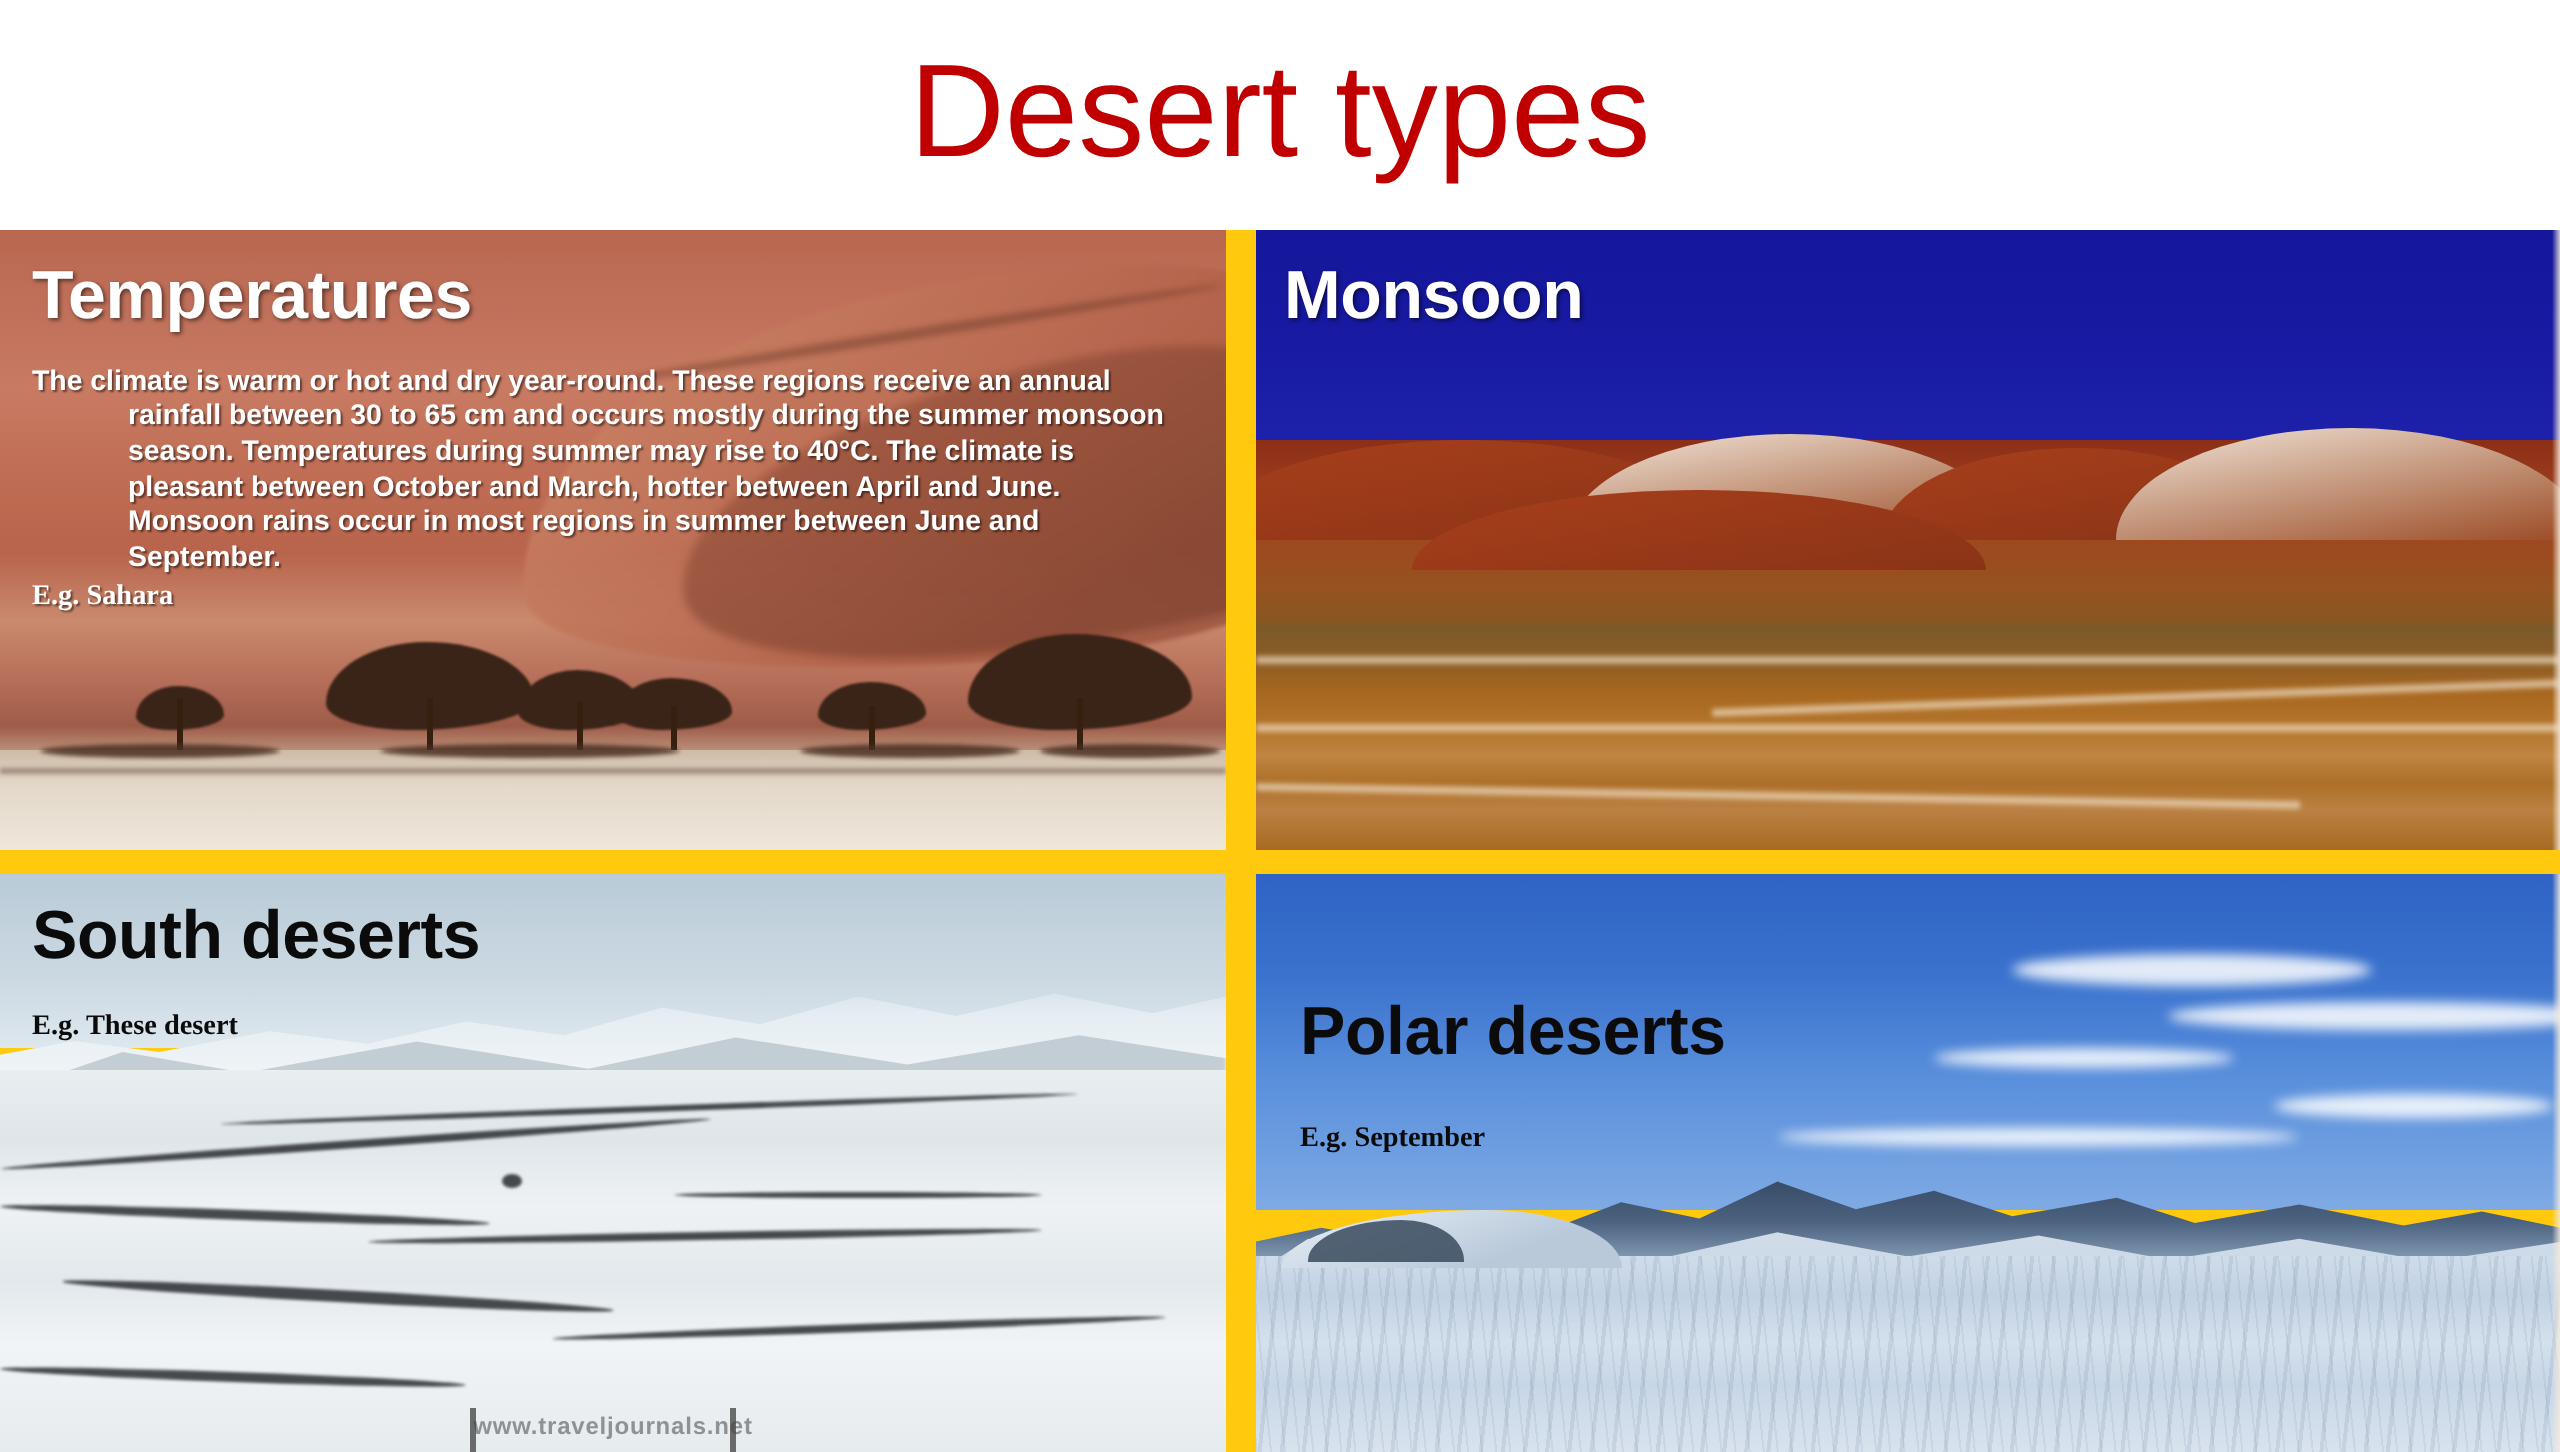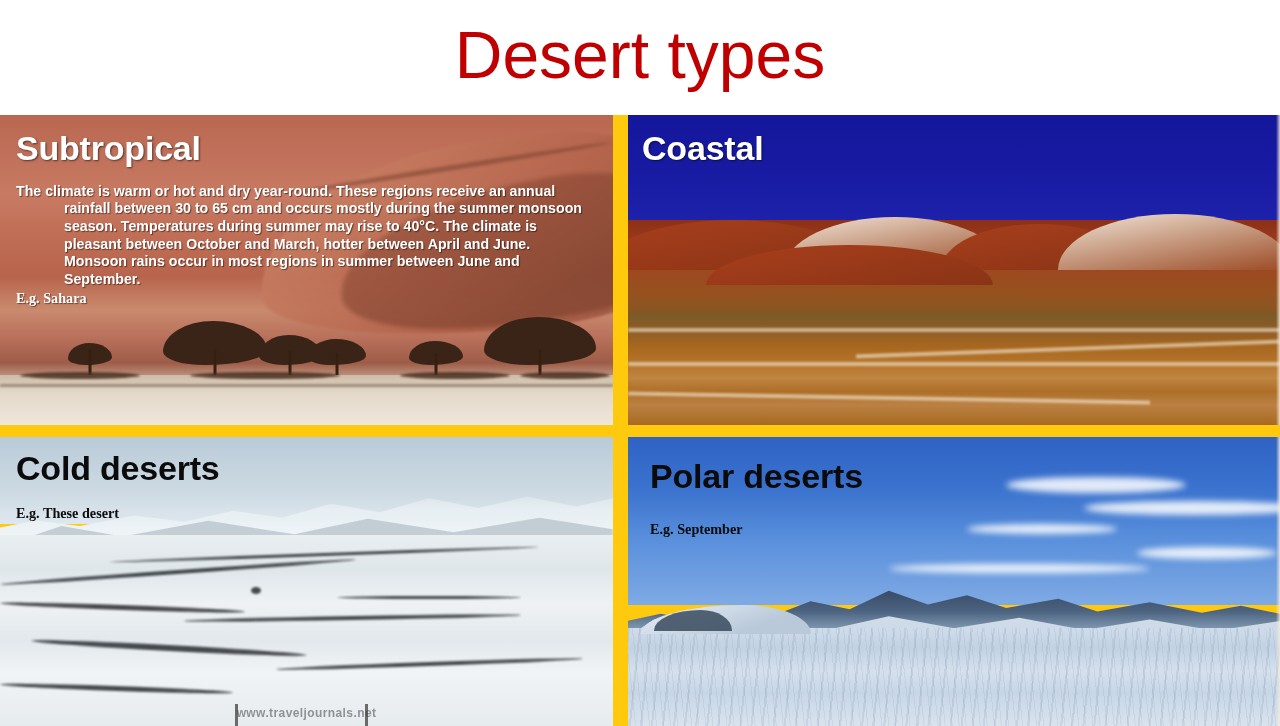--- a/index.html
+++ b/index.html
@@ -370,21 +370,21 @@
 
   .p-sub .panel-text   { padding-top: 16px; }
   .p-sub .panel-title  { font-size: 34px; margin-bottom: 16px; }
   .p-coast .panel-text { padding-top: 16px; padding-left: 14px; }
   .p-coast .panel-title{ font-size: 34px; margin-bottom: 26px; }
   .p-coast .panel-body { padding-left: 52px; text-indent: -52px; max-width: 600px; }
   .p-cold .panel-text  { padding-top: 14px; }
   .p-cold .panel-title { font-size: 34px; margin-bottom: 18px; }
   .p-cold .panel-body  { padding-left: 44px; text-indent: -44px; max-width: 560px; }
   .p-polar .panel-text { padding-top: 22px; padding-left: 22px; }
-  .p-polar .panel-title{ font-size: 34px; margin-bottom: 26px; }
+  .p-polar .panel-title{ font-size: 34px; margin-bottom: 26px; margin-top: 40px; }
   .p-polar .panel-body { padding-left: 52px; text-indent: -52px; max-width: 600px; }
 </style>
 </head>
 <body>
 
 <div class="slide">
 
   <div class="title-bar">
     <div class="title-text">Desert types</div>
   </div>
@@ -423,21 +423,21 @@
           <div class="canopy" style="width:112px;height:48px;"></div>
           <div class="trunk" style="height:26px;"></div>
         </div>
         <div class="scrub" style="left:20px;width:120px;"></div>
         <div class="scrub" style="left:190px;width:150px;"></div>
         <div class="scrub" style="left:400px;width:110px;"></div>
         <div class="scrub" style="left:520px;width:90px;"></div>
       </div>
 
       <div class="panel-text">
-        <h2 class="panel-title">Subtropical</h2>
+        <h2 class="panel-title">Temperatures</h2>
         <p class="panel-body">The climate is  warm or hot and dry year-round. These regions receive an annual rainfall between 30 to 65 cm and occurs mostly during the summer monsoon season. Temperatures during summer may  rise to 40°C. The climate is pleasant between October and March, hotter between April and June. Monsoon rains occur in most regions in summer between June and September.</p>
         <p class="panel-eg">E.g. Sahara</p>
       </div>
     </div>
 
     <div class="panel p-coast light">
       <div class="scene">
         <div class="atacama-sky"></div>
         <div class="atacama-hills"></div>
         <div class="hill" style="left:-4%;  top:34%; width:40%; height:16%;"></div>
@@ -446,21 +446,21 @@
         <div class="hill snow" style="left:66%;  top:32%; width:36%; height:18%;"></div>
         <div class="hill" style="left:12%;  top:42%; width:44%; height:13%;"></div>
         <div class="atacama-plain"></div>
         <div class="streak" style="left:0;   bottom:30%; width:100%;"></div>
         <div class="streak" style="left:0;   bottom:19%; width:100%;"></div>
         <div class="streak" style="left:35%; bottom:24%; width:65%; transform:rotate(-2deg);"></div>
         <div class="streak" style="left:0;   bottom:8%;  width:80%; transform:rotate(1deg);"></div>
       </div>
 
       <div class="panel-text">
-        <h2 class="panel-title">Coastal</h2>
+        <h2 class="panel-title">Monsoon</h2>
       </div>
     </div>
 
     <div class="panel p-cold dark">
       <div class="scene">
         <div class="cold-sky"></div>
         <div class="cold-range"></div>
         <div class="cold-range-shade"></div>
         <div class="cold-plain"></div>
         <div class="dark-streak" style="left:0;    top:46%; width:58%;  height:4px; transform:rotate(-4deg);"></div>
@@ -471,21 +471,21 @@
         <div class="dark-streak" style="left:45%;  top:78%; width:50%;  height:4px; transform:rotate(-2deg);"></div>
         <div class="dark-streak" style="left:0;    top:86%; width:38%;  height:5px; transform:rotate(2deg);"></div>
         <div class="dark-streak" style="left:55%;  top:55%; width:30%;  height:3px;"></div>
         <div class="dark-streak" style="left:41%;  top:52%; width:10px; height:7px;"></div>
         <div class="post" style="left:235px;"></div>
         <div class="post" style="left:365px;"></div>
         <div class="watermark">www.traveljournals.net</div>
       </div>
 
       <div class="panel-text">
-        <h2 class="panel-title">Cold deserts</h2>
+        <h2 class="panel-title">South deserts</h2>
         <p class="panel-eg">E.g. These desert</p>
       </div>
     </div>
 
     <div class="panel p-polar dark">
       <div class="scene">
         <div class="polar-sky"></div>
         <div class="cloud" style="left:58%; top:14%; width:180px; height:16px;"></div>
         <div class="cloud" style="left:70%; top:22%; width:220px; height:14px;"></div>
         <div class="cloud" style="left:52%; top:30%; width:150px; height:10px;"></div>

